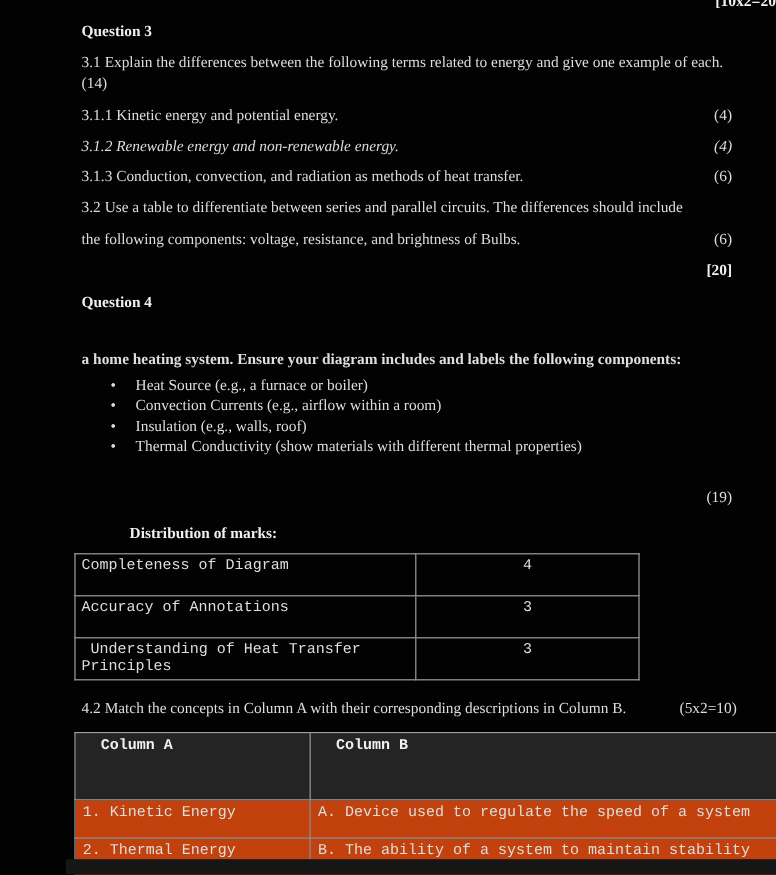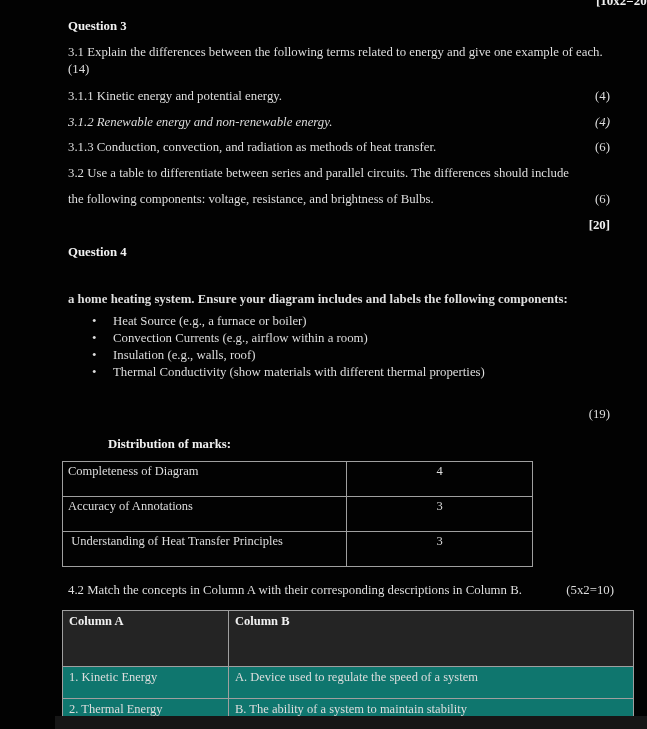--- a/index.html
+++ b/index.html
@@ -20,32 +20,32 @@
     left: 68px;
     width: 542px;
     display: flex;
     justify-content: space-between;
     white-space: nowrap;
   }
   .right { text-align: right; }
   .bullets { position: absolute; left: 90px; top: 314px; }
   .bullet-row { position: relative; height: 17px; padding-left: 23px; }
   .bullet-row::before { content: "\2022"; position: absolute; left: 2px; top: 0; }
-  table { border-collapse: collapse; table-layout: fixed; position: absolute; }
+  table { border-collapse: collapse; table-layout: fixed; position: absolute; font-family: Liberation Mono, monospace; }
   td, th { border: 1px solid #9f9f9f; white-space: pre-wrap; font-weight: normal; overflow: hidden; }
   .t1 { left: 62px; top: 461px; width: 448px; }
   .t1 td { height: 30px; vertical-align: top; padding: 2px 5px; font-size: 12.5px; }
   .t1 .c1 { width: 273px; text-align: left; }
   .t1 .c2 { width: 175px; text-align: center; }
   .t2 { left: 62px; top: 610px; width: 545px; font-size: 12.5px; }
   .t2 th {
     height: 49px; vertical-align: top; text-align: left;
-    padding: 3px 6px; font-weight: bold; color: #f0f0f0; background: #242424;
+    padding: 3px 21px; font-weight: bold; color: #f0f0f0; background: #242424;
   }
-  .t2 td { height: 25px; vertical-align: top; padding: 3px 6px; background: #0f766e; }
+  .t2 td { height: 25px; vertical-align: top; padding: 3px 6px; background: #c2410c; }
   .t2 .ca { width: 153px; }
   .t2 .cb { width: 392px; }
   .bottom-band { position: absolute; left: 55px; top: 716px; width: 592px; height: 13px; background: #161616; }
 </style>
 </head>
 <body>
 
 <div class="doc">
 
   <div class="abs bold" style="left:596px; top:-7px; font-size:13px;">[10x2=20]</div>

